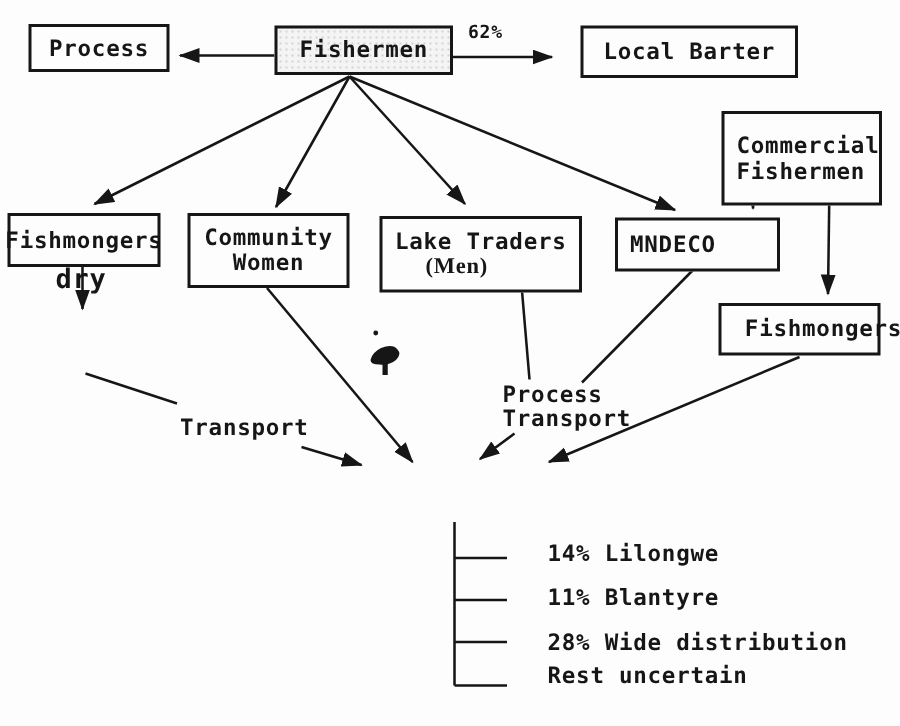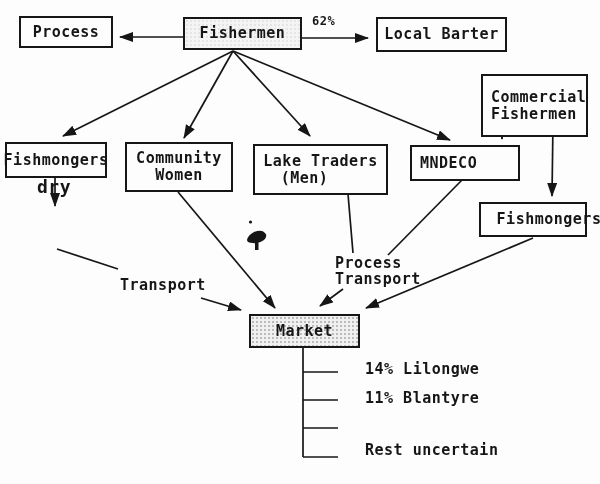--- a/index.html
+++ b/index.html
@@ -21,21 +21,21 @@
   .box.shaded{
     background-color:#f0f0f0;
     background-image:radial-gradient(#b9b9b9 .7px, rgba(0,0,0,0) .9px);
     background-size:4px 4px;
   }
   .box.lightshade{
     background-color:#f4f4f4;
     background-image:radial-gradient(#d2d2d2 .6px, rgba(0,0,0,0) .8px);
     background-size:4px 4px;
   }
-  .shiftL{transform:translateX(-16px);}
+  .shiftL{transform:translateX(-16px);font-family:Liberation Serif, serif;}
   .lbl{
     position:absolute;font-size:15px;letter-spacing:.5px;line-height:16px;
     white-space:nowrap;z-index:3;
   }
   .lbl.big{font-size:12px;}
   svg line, svg path.stroke{stroke:#161616;stroke-width:1.7;fill:none;}
   svg .fill{fill:#161616;stroke:none;}
 </style>
 </head>
 <body>
@@ -88,21 +88,21 @@
   </svg>
 
   <div class="box" style="left:19px;top:16px;width:94px;height:32px;">
     <span>Process</span>
   </div>
 
   <div class="box lightshade" style="left:183px;top:17px;width:119px;height:33px;">
     <span>Fishermen</span>
   </div>
 
-  <div class="box" style="left:376px;top:17px;width:131px;height:35px;">
+  <div class="box" style="left:387px;top:17px;width:145px;height:35px;">
     <span>Local Barter</span>
   </div>
 
   <div class="box left-align" style="left:481px;top:74px;width:107px;height:63px;">
     <span>Commercial</span>
     <span>Fishermen</span>
   </div>
 
   <div class="box" style="left:5px;top:142px;width:102px;height:36px;">
     <span>Fishmongers</span>
@@ -120,32 +120,30 @@
 
   <div class="box left-align" style="left:410px;top:145px;width:110px;height:36px;">
     <span>MNDECO</span>
   </div>
 
   <div class="box" style="left:479px;top:202px;width:108px;height:35px;padding-left:32px;">
     <span>Fishmongers</span>
   </div>
 
 
-  <div class="box shaded" style="left:249px;top:314px;width:111px;height:34px;">
-    <span>Market</span>
-  </div>
 
   <div class="lbl big" style="left:312px;top:13px;">62%</div>
 
   <div class="lbl" style="left:37px;top:179px;font-size:18px;">dry</div>
 
   <div class="lbl" style="left:120px;top:277px;">Transport</div>
 
   <div class="lbl" style="left:335px;top:255px;">
     <div>Process</div>
     <div>Transport</div>
   </div>
 
   <div class="lbl" style="left:365px;top:361px;">14% Lilongwe</div>
   <div class="lbl" style="left:365px;top:390px;">11% Blantyre</div>
+  <div class="lbl" style="left:365px;top:420px;">28% Wide distribution</div>
   <div class="lbl" style="left:365px;top:442px;">Rest uncertain</div>
 
 </div>
 
 </body></html>

